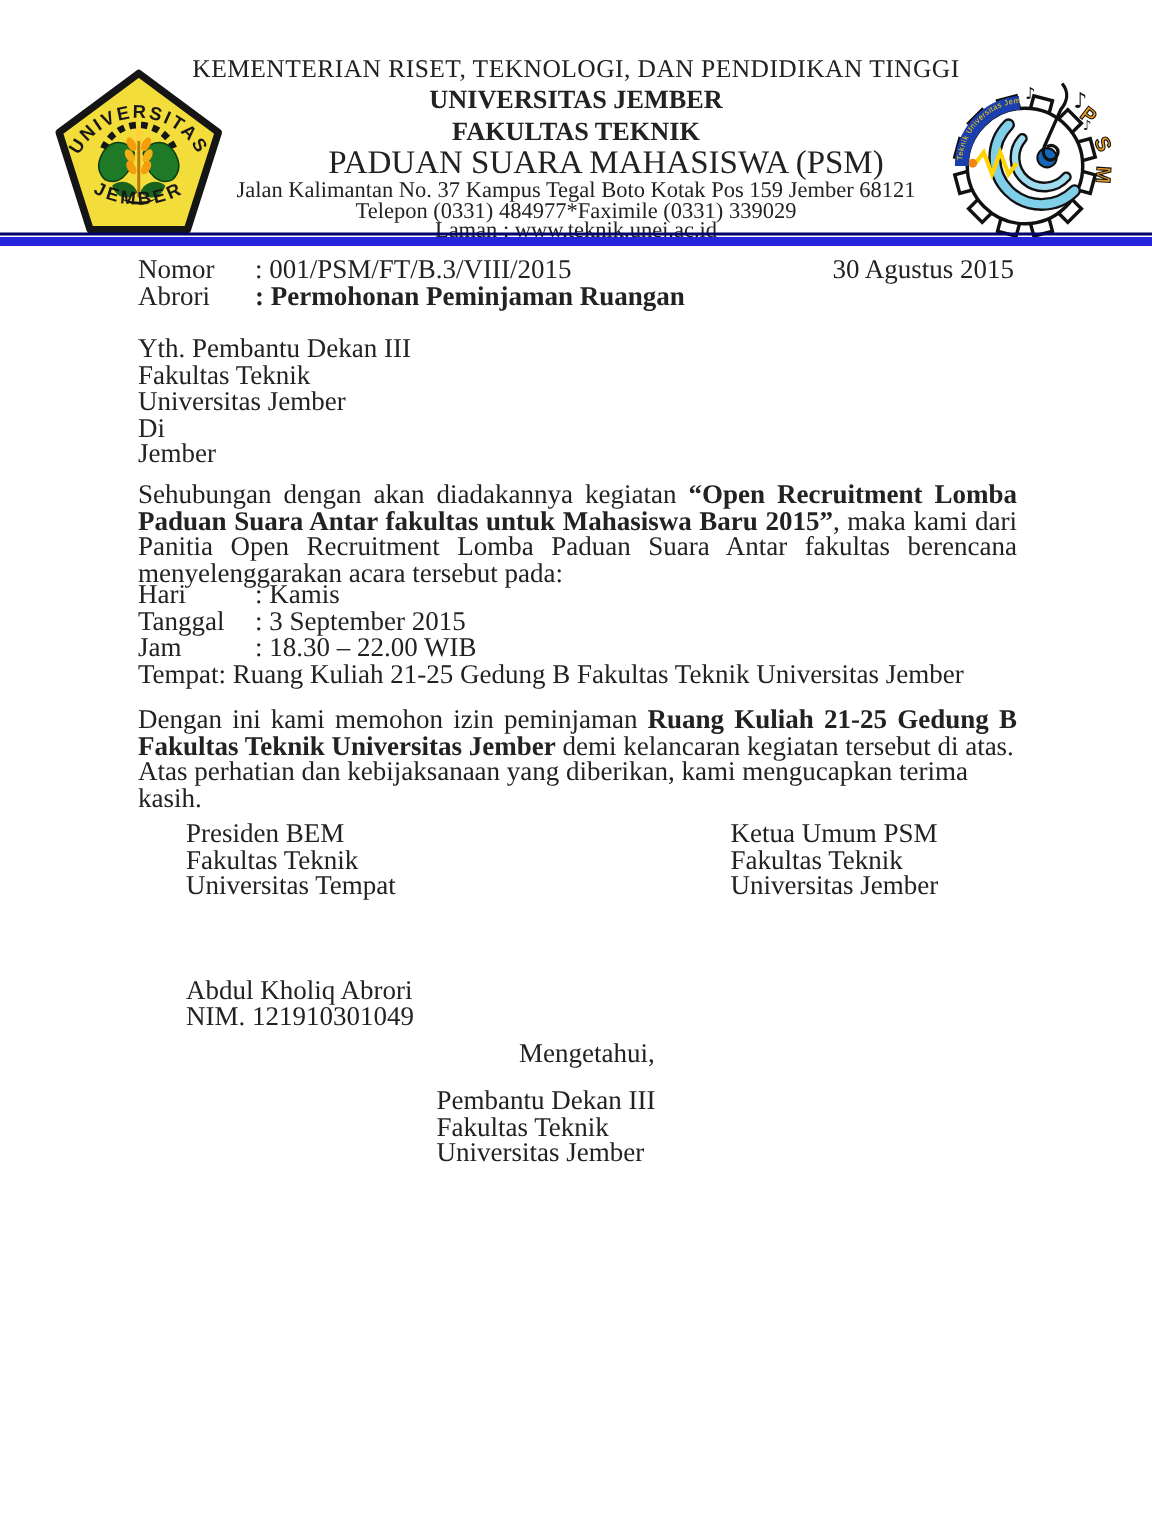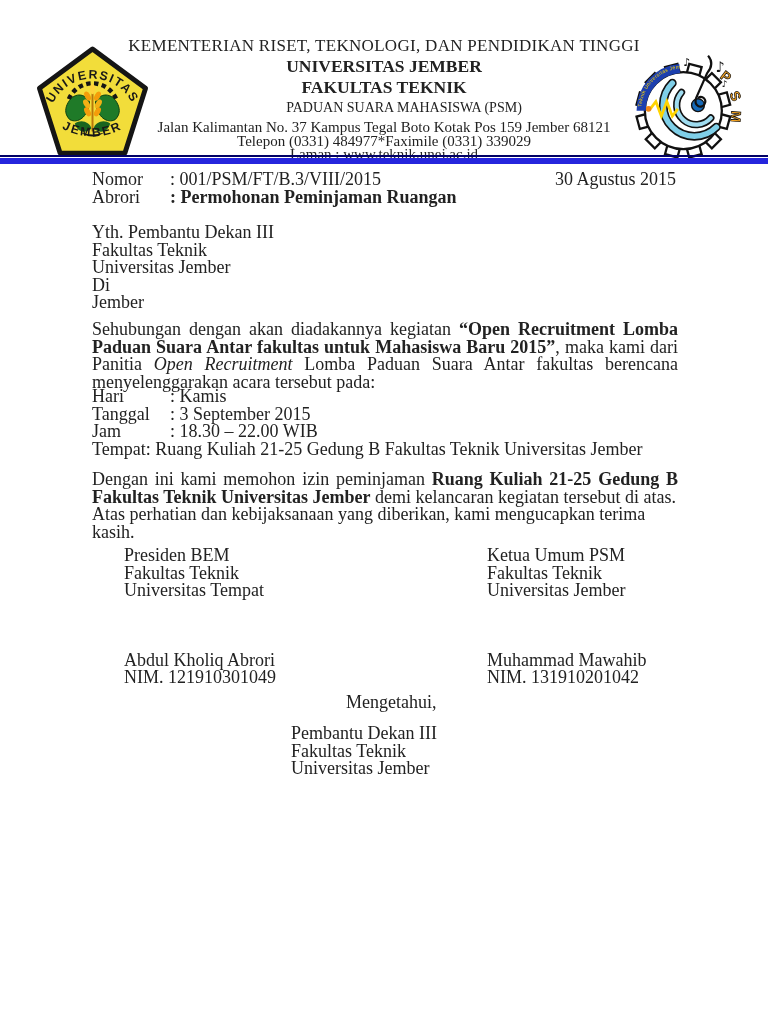--- a/index.html
+++ b/index.html
@@ -5,21 +5,21 @@
   html,body{margin:0;padding:0;background:#ffffff;}
   .page{
     position:relative;width:768px;height:1024px;background:#ffffff;
     font-family:"Liberation Serif", serif;color:#222;overflow:hidden;
   }
   
   .lh-center{position:absolute;left:0;right:0;top:36px;text-align:center;}
   .lh-ministry{font-size:17px;line-height:20px;letter-spacing:.3px;}
   .lh-univ{font-size:17.5px;line-height:21px;font-weight:bold;}
   .lh-fak{font-size:17.5px;line-height:20px;font-weight:bold;}
-  .lh-org{font-size:14px;line-height:21px;padding-left:40px;}
+  .lh-org{font-size:22px;line-height:21px;padding-left:40px;}
   .lh-small{font-size:15px;line-height:13.5px;}
   .lh-small.first{margin-top:3px;}
   .logo-left{position:absolute;left:33px;top:45px;width:119px;height:114px;}
   .logo-right{position:absolute;left:626px;top:52px;width:122px;height:110px;}
   .unej-arc{font-family:"Liberation Sans",sans-serif;font-weight:bold;font-size:12.5px;letter-spacing:1.6px;fill:#181818;}
   .unej-arc2{font-family:"Liberation Sans",sans-serif;font-weight:bold;font-size:12.5px;letter-spacing:2.2px;fill:#181818;}
   .psm-letter{font-family:"Liberation Sans",sans-serif;font-weight:bold;font-size:15px;fill:#f0a020;stroke:#111;stroke-width:.8px;text-anchor:middle;}
   .banner-text{font-family:"Liberation Sans",sans-serif;font-size:5.5px;letter-spacing:.4px;fill:#ffd700;}
   .note-glyph{font-family:"DejaVu Sans",sans-serif;fill:#111;}
   
@@ -27,21 +27,21 @@
   .rule .navy{height:2px;}
   .rule .blue{height:6px;margin-top:1px;}
   
   .abs{position:absolute;}
   .bodytext{font-size:18px;line-height:17.5px;}
   .row{display:flex;}
   .row .lbl{width:78px;flex:0 0 78px;}
   .pre{white-space:pre-line;}
   .just{text-align:justify;}
   .b{font-weight:bold;}
-  .i{font-style:italic;}
+  .i{}
   .meta{left:92px;top:171px;}
   .date{left:555px;top:171px;}
   .recipient{left:92px;top:224px;}
   .para1{left:92px;top:321px;width:586px;}
   .details{left:92px;top:388px;width:586px;}
   .para23{left:92px;top:471px;width:586px;}
   .sig{top:547px;}
   .sig-left{left:124px;}
   .sig-right{left:487px;}
   .sig .name-block{margin-top:52px;}
@@ -190,24 +190,20 @@
 Universitas Tempat</div>
     <div class="name-block">
       <div>Abdul Kholiq Abrori</div>
       <div>NIM. 121910301049</div>
     </div>
   </div>
   <div class="abs bodytext sig sig-right">
     <div class="pre">Ketua Umum PSM
 Fakultas Teknik
 Universitas Jember</div>
-    <div class="name-block">
-      <div>Muhammad Mawahib</div>
-      <div>NIM. 131910201042</div>
-    </div>
   </div>
 
   <div class="abs bodytext mengetahui">Mengetahui,</div>
   <div class="abs bodytext approval">
     <div class="pre">Pembantu Dekan III
 Fakultas Teknik
 Universitas Jember</div>
   </div>
 
 </div>

